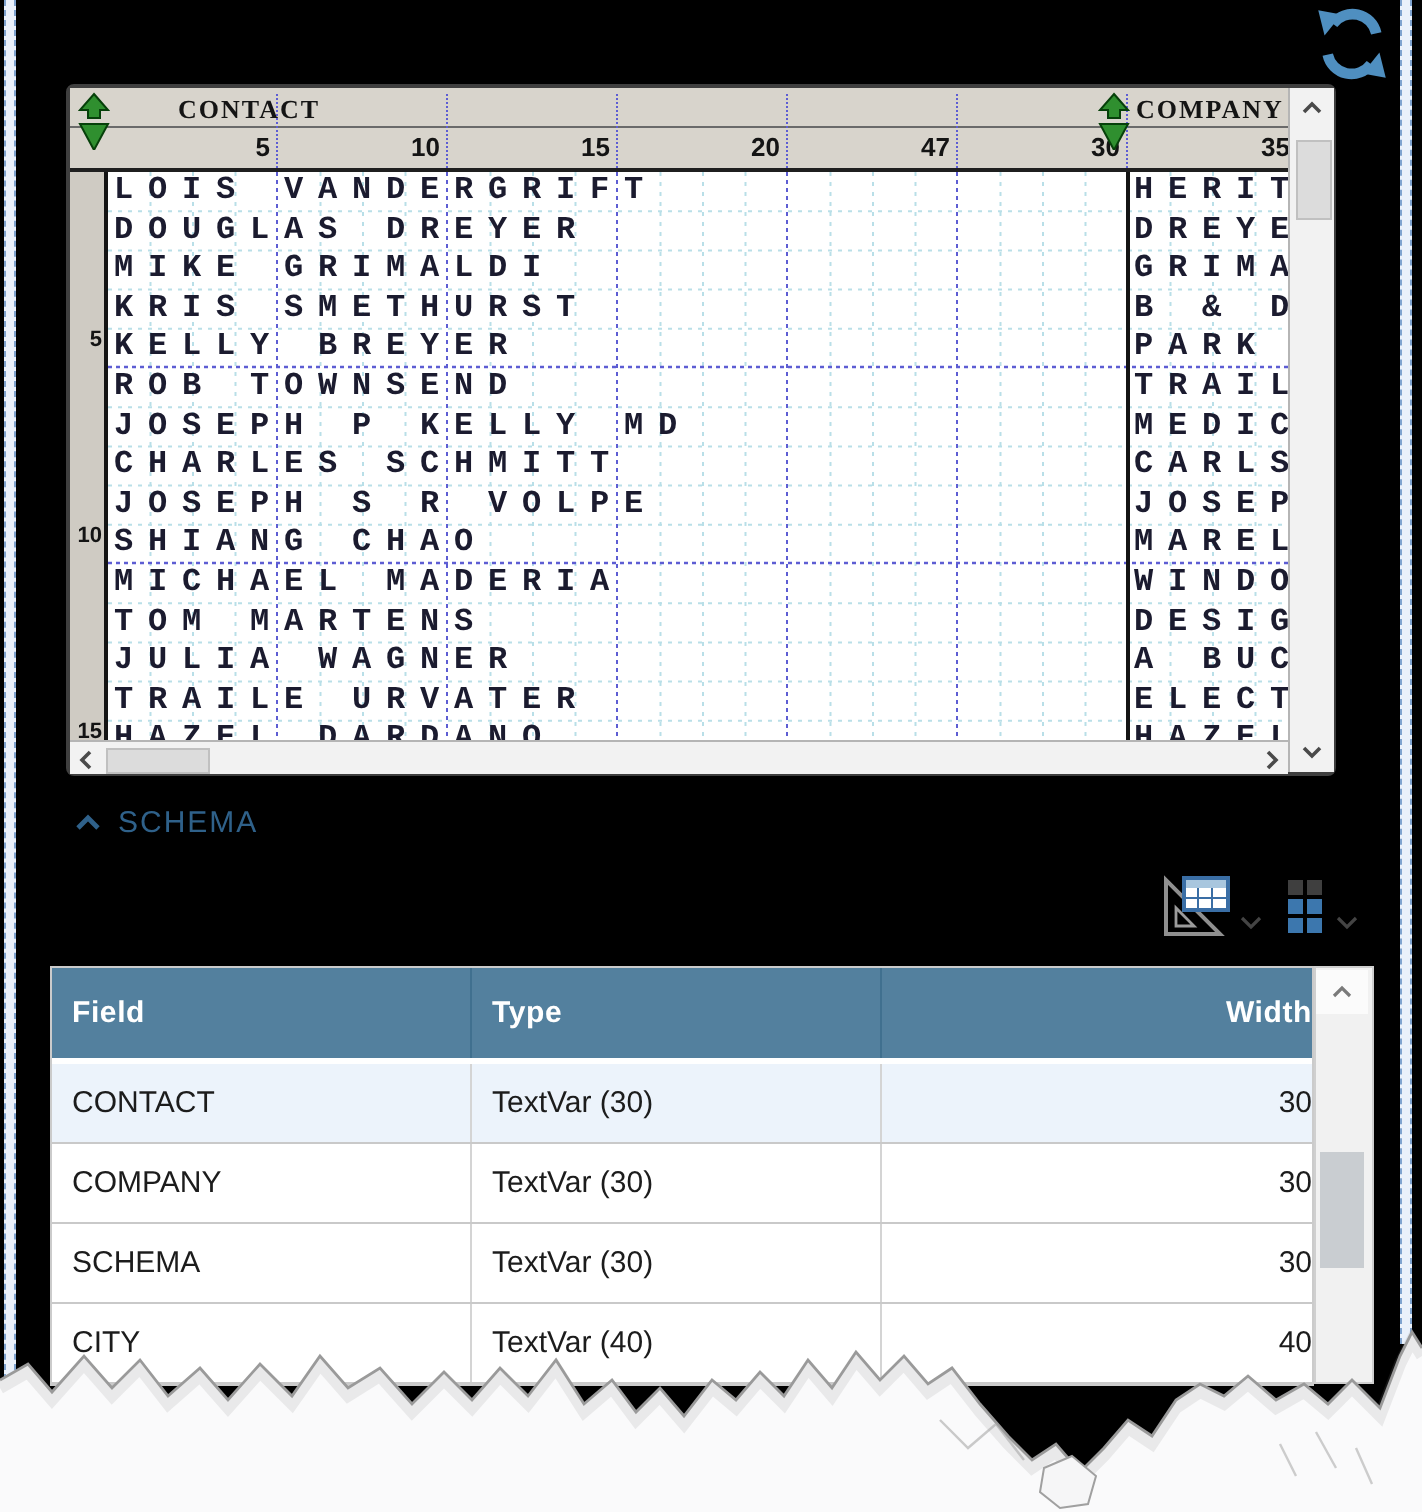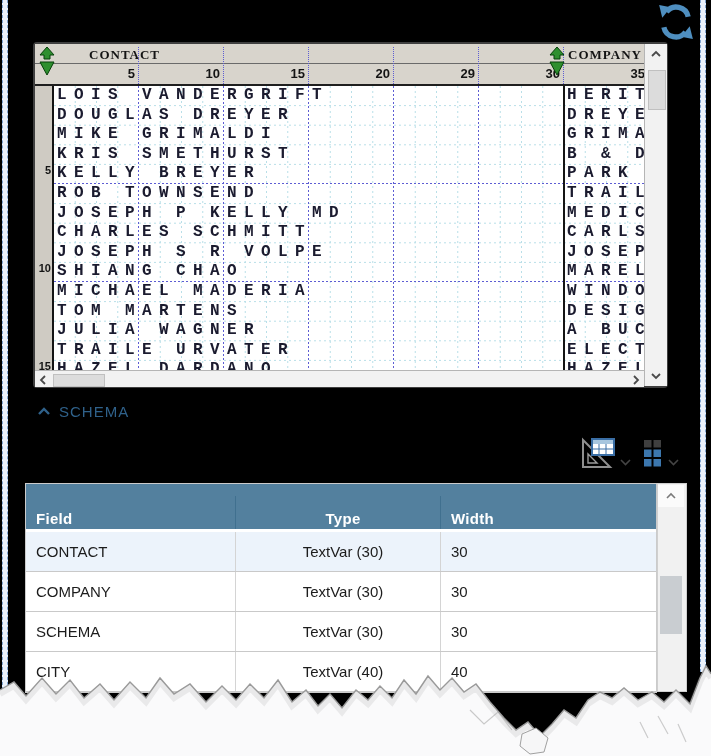--- a/index.html
+++ b/index.html
@@ -56,23 +56,23 @@
              color:#2f618a;cursor:pointer;}
   .schemahdr .lbl{font-size:15px;letter-spacing:1px;}
   .toolbtn{position:absolute;cursor:pointer;}
   #btn-autofit{left:577px;top:436px;} #chev-autofit{left:620px;top:452px;}
   #btn-columns{left:644px;top:440px;} #chev-columns{left:668px;top:452px;}
 
   
   .table{position:absolute;left:25px;top:483px;width:630px;border:1px solid #cbcbcb;background:#fff;z-index:4;}
   .thead{display:flex;height:45px;background:#53809e;}
   .th{color:#fff;font-size:15px;font-weight:bold;letter-spacing:.3px;line-height:45px;
-      padding-left:10px;box-sizing:border-box;border-right:1px solid #40708f;margin-top:12px;}
+      padding-left:10px;box-sizing:border-box;border-right:1px solid #40708f;}
   .th:last-child{border-right:none;}
-  .c-field{width:210px;} .c-type{width:205px;text-align:center;} .c-width{width:215px;}
+  .c-field{width:210px;} .c-type{width:205px;} .c-width{width:215px;text-align:right;}
   .tbody{padding-top:3px;background:#fff;}
   .tr{display:flex;height:39px;border-bottom:1px solid #c9c9c9;background:#fff;}
   .tr.selected{background:#ecf3fb;}
   .td{font-size:15px;color:#1c1c1c;line-height:39px;padding-left:10px;box-sizing:border-box;
       border-right:1px solid #d4d4d4;white-space:pre;}
   .td:last-child{border-right:none;}
   .tscroll{position:absolute;left:657px;top:483px;width:28px;height:207px;background:#f1f1f1;
            border:1px solid #cfcfcf;z-index:4;}
   .tscroll .sbtn{left:0;top:1px;width:26px;height:22px;background:#fbfbfb;}
   .tthumb{position:absolute;left:2px;top:92px;width:22px;height:58px;background:#c9cdd1;}
@@ -107,21 +107,21 @@
     <div class="bdot" style="left:443px"></div>
     <div class="bdot" style="left:528px"></div>
 
     <span class="fieldlabel" id="fl-contact">CONTACT</span>
     <span class="fieldlabel" id="fl-company">COMPANY</span>
 
     <span class="rnum" style="left:60px">5</span>
     <span class="rnum" style="left:145px">10</span>
     <span class="rnum" style="left:230px">15</span>
     <span class="rnum" style="left:315px">20</span>
-    <span class="rnum" style="left:400px">29</span>
+    <span class="rnum" style="left:400px">47</span>
     <span class="rnum" style="left:485px">30</span>
     <span class="rnum" style="left:570px">35</span>
 
     <svg class="marker" style="left:3px" width="18" height="30">
       <polygon points="9,2 16,10 12,10 12,14 6,14 6,10 2,10" fill="#2f8f2f" stroke="#06400a"></polygon>
       <polygon points="2,17 16,17 9,30" fill="#2f8f2f" stroke="#06400a"></polygon>
     </svg>
     <svg class="marker" style="left:513px" width="18" height="30">
       <polygon points="9,2 16,10 12,10 12,14 6,14 6,10 2,10" fill="#2f8f2f" stroke="#06400a"></polygon>
       <polygon points="2,17 16,17 9,30" fill="#2f8f2f" stroke="#06400a"></polygon>

